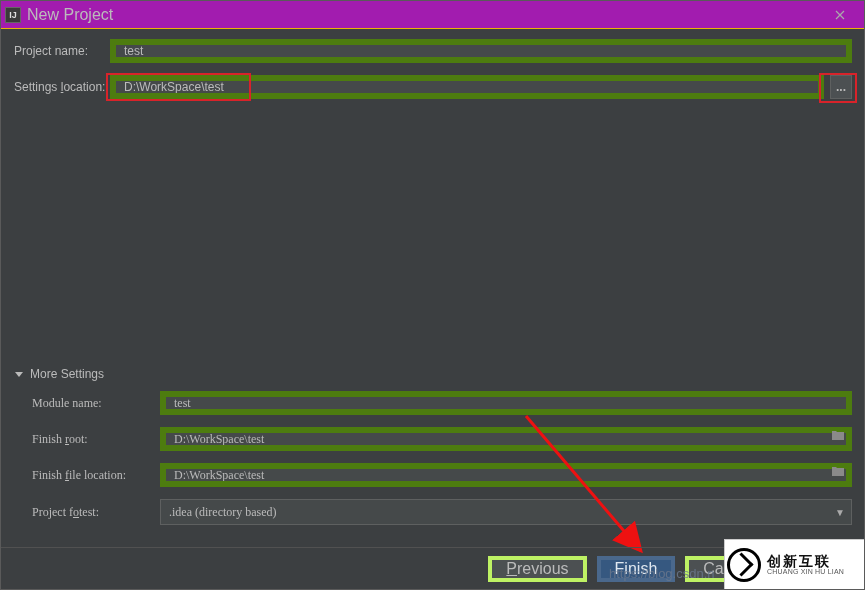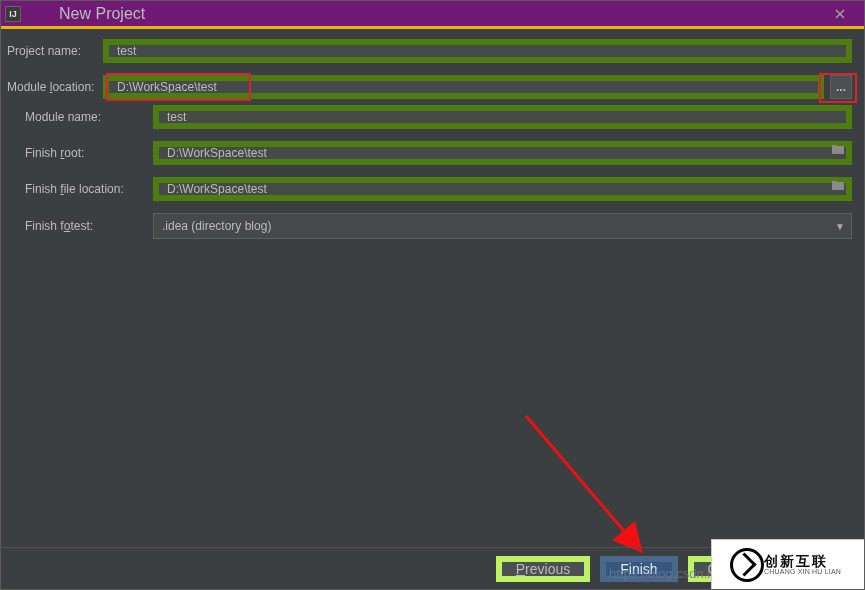--- a/index.html
+++ b/index.html
@@ -9,26 +9,25 @@
       background: #3c3f41;
       color: #bbbbbb;
       width: 865px;
       height: 590px;
       overflow: hidden;
       position: relative;
       border: 1px solid #5a5a5a;
     }
     .titlebar {
       height: 28px;
-      background: #701a75;
+      background: #a21caf;
       display: flex;
       align-items: center;
       padding: 0 4px;
-      border-bottom: 3px solid #eab308;
-      gap: 32px;
+      border-bottom: 1px solid #eab308;
     }
     .titlebar-icon {
       width: 16px; height: 16px;
       margin-right: 6px;
       background: #3a3a3a;
       border: 1px solid #666;
       display: flex;
       align-items: center;
       justify-content: center;
       font-size: 9px;
@@ -37,21 +36,21 @@
     }
     .titlebar-title { color: #bbb; font-size: 16px; }
     .titlebar-spacer { flex: 1; }
     .titlebar-close {
       width: 40px; height: 24px;
       display: flex; align-items:center; justify-content:center;
       color: #aaa;
       font-size: 14px;
     }
     .content {
-      padding: 10px 12px 0 6px;
+      padding: 10px 12px 0 13px;
     }
     .form-row {
       display: flex;
       align-items: center;
       margin-bottom: 12px;
     }
     .form-row.loc { margin-bottom: 6px; }
     .label {
       width: 96px;
       color: #bbb;
@@ -89,21 +88,21 @@
     .section-header {
       display: flex;
       align-items:center;
       gap: 6px;
       color:#bbb;
       cursor: pointer;
       margin-top: 268px;
       margin-bottom: 10px;
     }
     .section-header svg { fill:#bbb; }
-    .more-block .form-row { margin-left: 18px; margin-bottom: 12px; }
+    .more-block .form-row { margin-left: 18px; margin-bottom: 12px; font-family: Liberation Serif, serif; }
     .dir-icon {
       position:absolute; right: 6px;
       width: 16px; height: 16px;
       display:flex; align-items:center; justify-content:center;
       color:#888;
       pointer-events:none;
     }
     .input-wrap { position: relative; flex:1; display:flex; }
     .select {
       flex:1; height: 26px;
@@ -128,23 +127,23 @@
       justify-content:flex-end;
       align-items:center;
       padding-right: 14px;
       gap: 10px;
     }
     .btn {
       height: 26px;
       min-width: 70px;
       padding: 0 14px;
       background: #4c5052;
-      border:6px solid #bef264;
+      border:4px solid #bef264;
       color:#bbb;
-      font-size:14px;
+      font-size:16px;
       display:flex; align-items:center; justify-content:center;
     }
     .btn.primary {
       background: #365880;
       border-color:#4a688c;
       color:#e0e8f0;
     }
     .btn-help {
       min-width: 64px;
     }
@@ -153,24 +152,25 @@
       position:absolute;
       bottom: 8px; left: 608px;
       font-size: 13px;
       color: #6a778c;
       opacity: 0.85;
       pointer-events:none;
     }
     .logo-badge {
       position:absolute;
       right:0; bottom:0;
-      width: 153px; height: 50px;
+      width: 140px; height: 50px;
       background: #fff;
       display:flex; align-items:center; justify-content:flex-start;
-      padding-left: 18px;
+      padding-left: 2px;
+      gap: 6px;
       border-top:1px solid #ccc;
       border-left:1px solid #ccc;
     }
     .logo-circle {
       width: 34px; height:34px;
       border:3px solid #000;
       border-radius:50%;
       position:relative;
       display:flex;align-items:center;justify-content:center;
     }
@@ -208,29 +208,35 @@
 
   <div class="form-row">
     <div class="label">
       <span>Project name:</span>
     </div>
     <input class="input" value="test" style="">
   </div>
 
   <div class="form-row loc">
     <div class="label">
-      <span>Module </span><span class="underline">l</span><span>ocation:</span>
+      <span>Settings </span><span class="underline">l</span><span>ocation:</span>
     </div>
     <input class="input" value="D:\WorkSpace\test" style="">
     <div class="browse-btn">...</div>
   </div>
 
   <div class="highlight-box hl-loc"></div>
   <div class="highlight-box hl-browse"></div>
 
+  <div class="section-header">
+    <svg width="10" height="10" viewBox="0 0 10 10">
+        <path d="M1 3 L5 8 L9 3 Z"></path>
+      </svg>
+    <span>More Settings</span>
+  </div>
 
   <div class="more-block">
 
     <div class="form-row">
       <div class="label label-wide">Module name:</div>
       <input class="input" value="test" style="">
     </div>
 
     <div class="form-row">
       <div class="label label-wide">
@@ -255,24 +261,24 @@
         <span class="dir-icon">
           <svg class="folder-svg" width="14" height="12" viewBox="0 0 14 12">
               <path fill="currentColor" d="M1 2h4l1 1h7v8H1z"></path>
             </svg>
         </span>
       </div>
     </div>
 
     <div class="form-row">
       <div class="label label-wide">
-        <span>Finish f</span><span class="underline">o</span><span>test:</span>
+        <span>Project f</span><span class="underline">o</span><span>test:</span>
       </div>
       <div class="select">
-        <span>.idea (directory blog)</span>
+        <span>.idea (directory based)</span>
         <span class="select-caret">▼</span>
       </div>
     </div>
   </div>
 </div>
 
 <svg class="arrow-anno" style="left:520px; top:410px;" width="180" height="160" viewBox="0 0 180 160">
   <defs>
     <marker id="ah" markerWidth="12" markerHeight="12" refX="9" refY="5" orient="auto">
       <path d="M0 0 L10 5 L0 10 Z" fill="#e11"></path>

